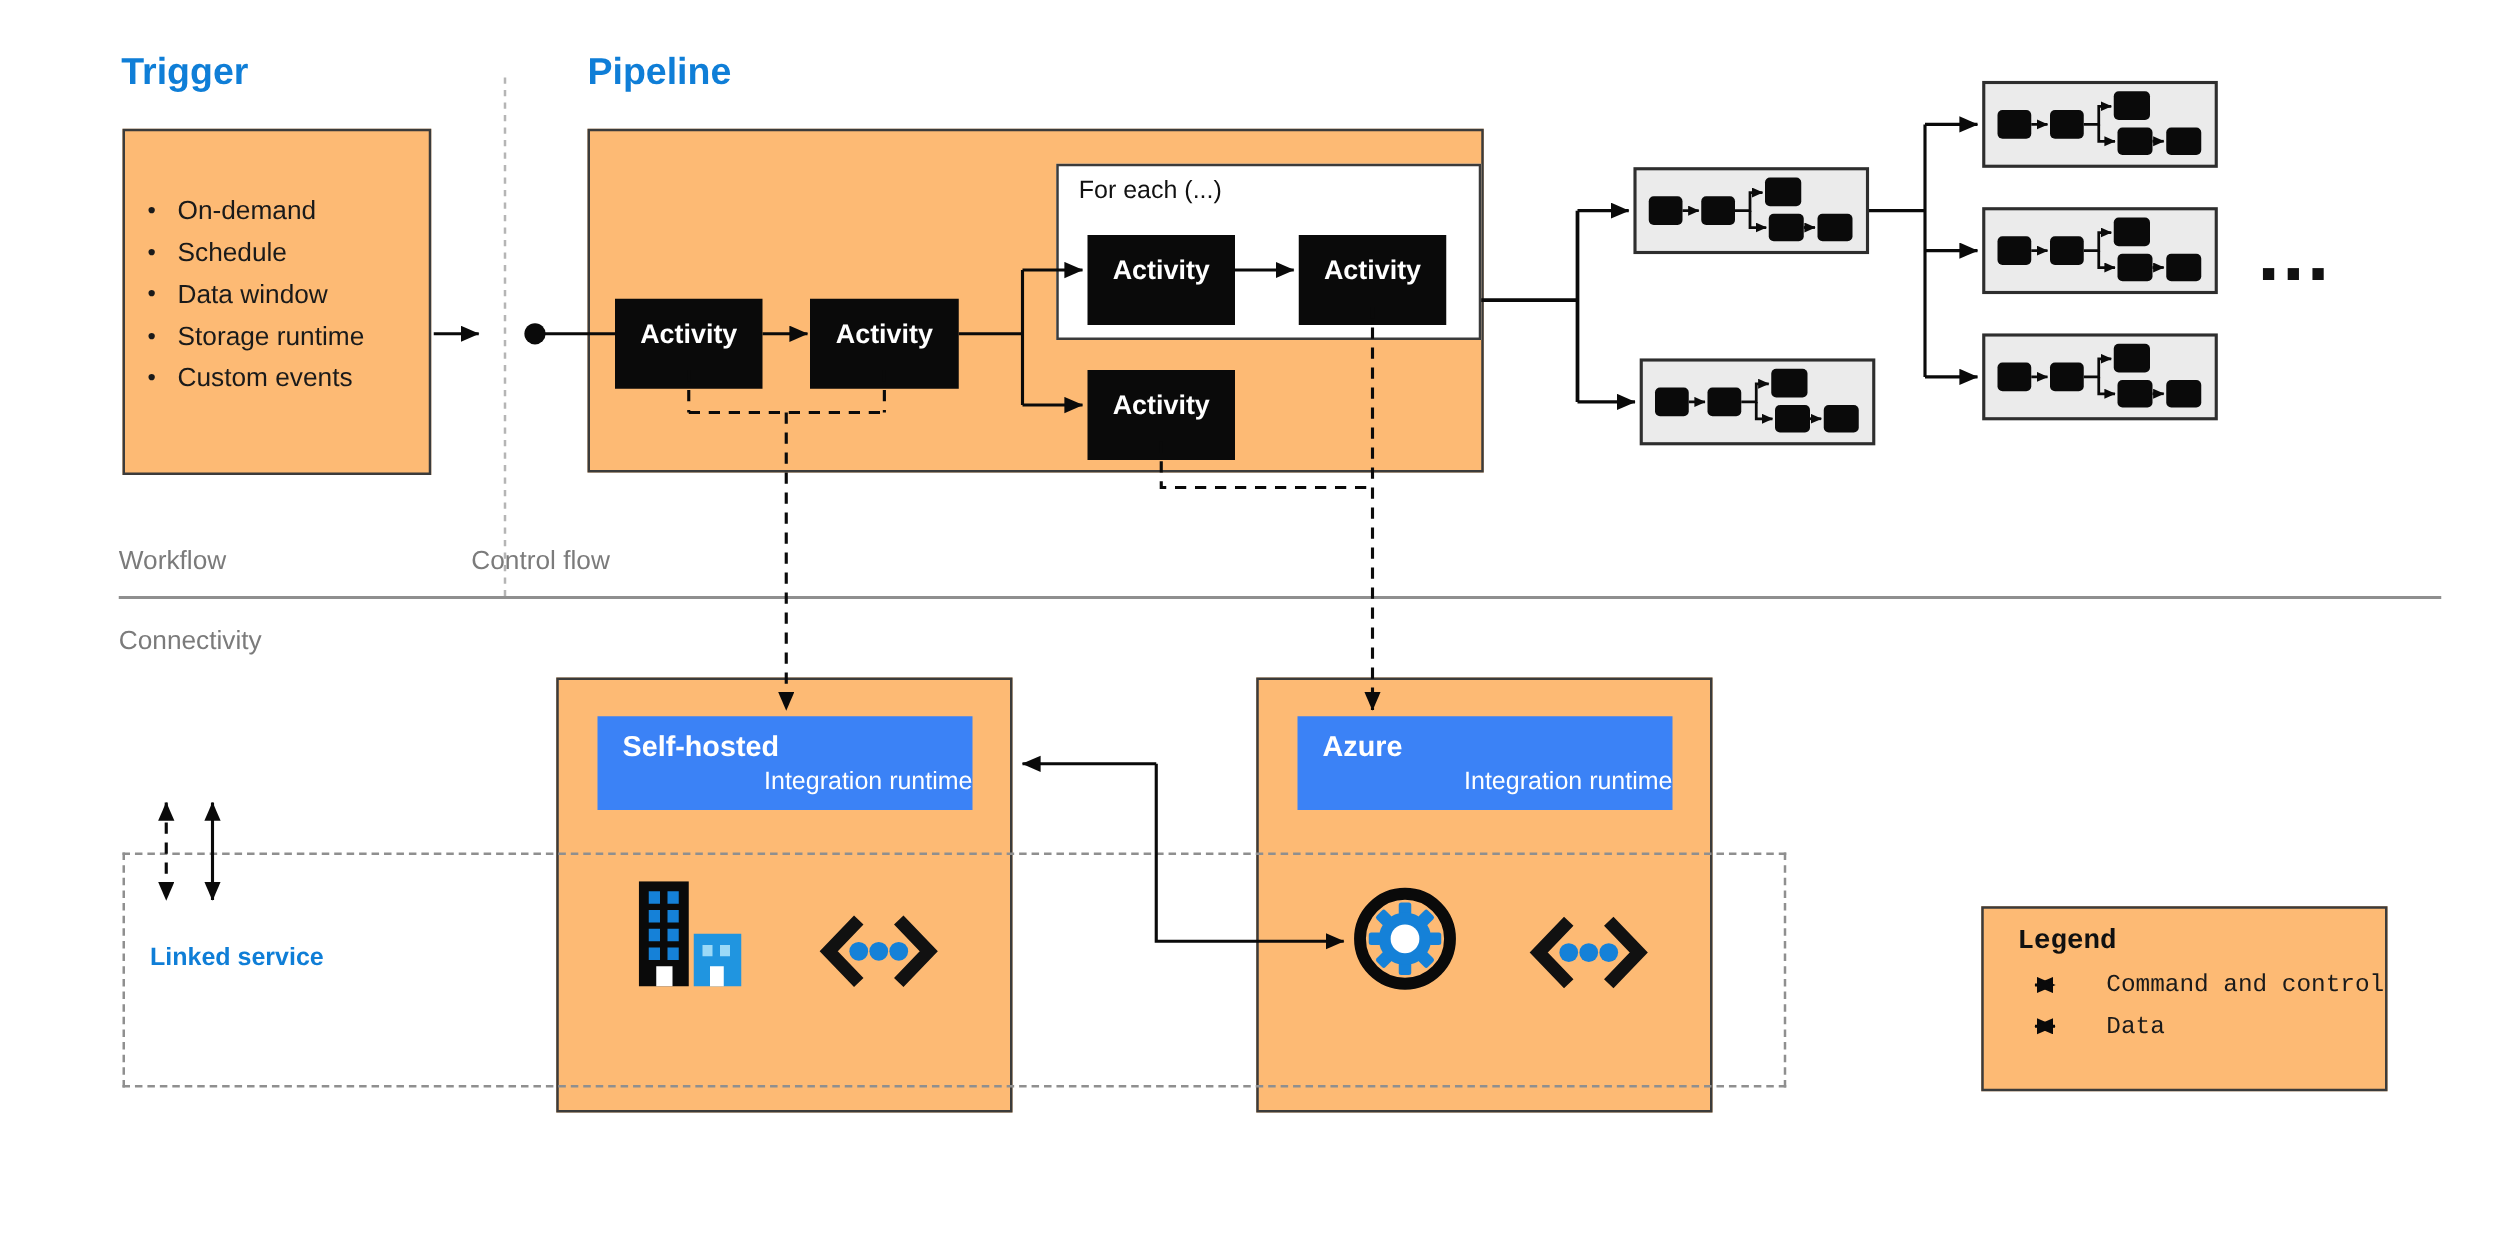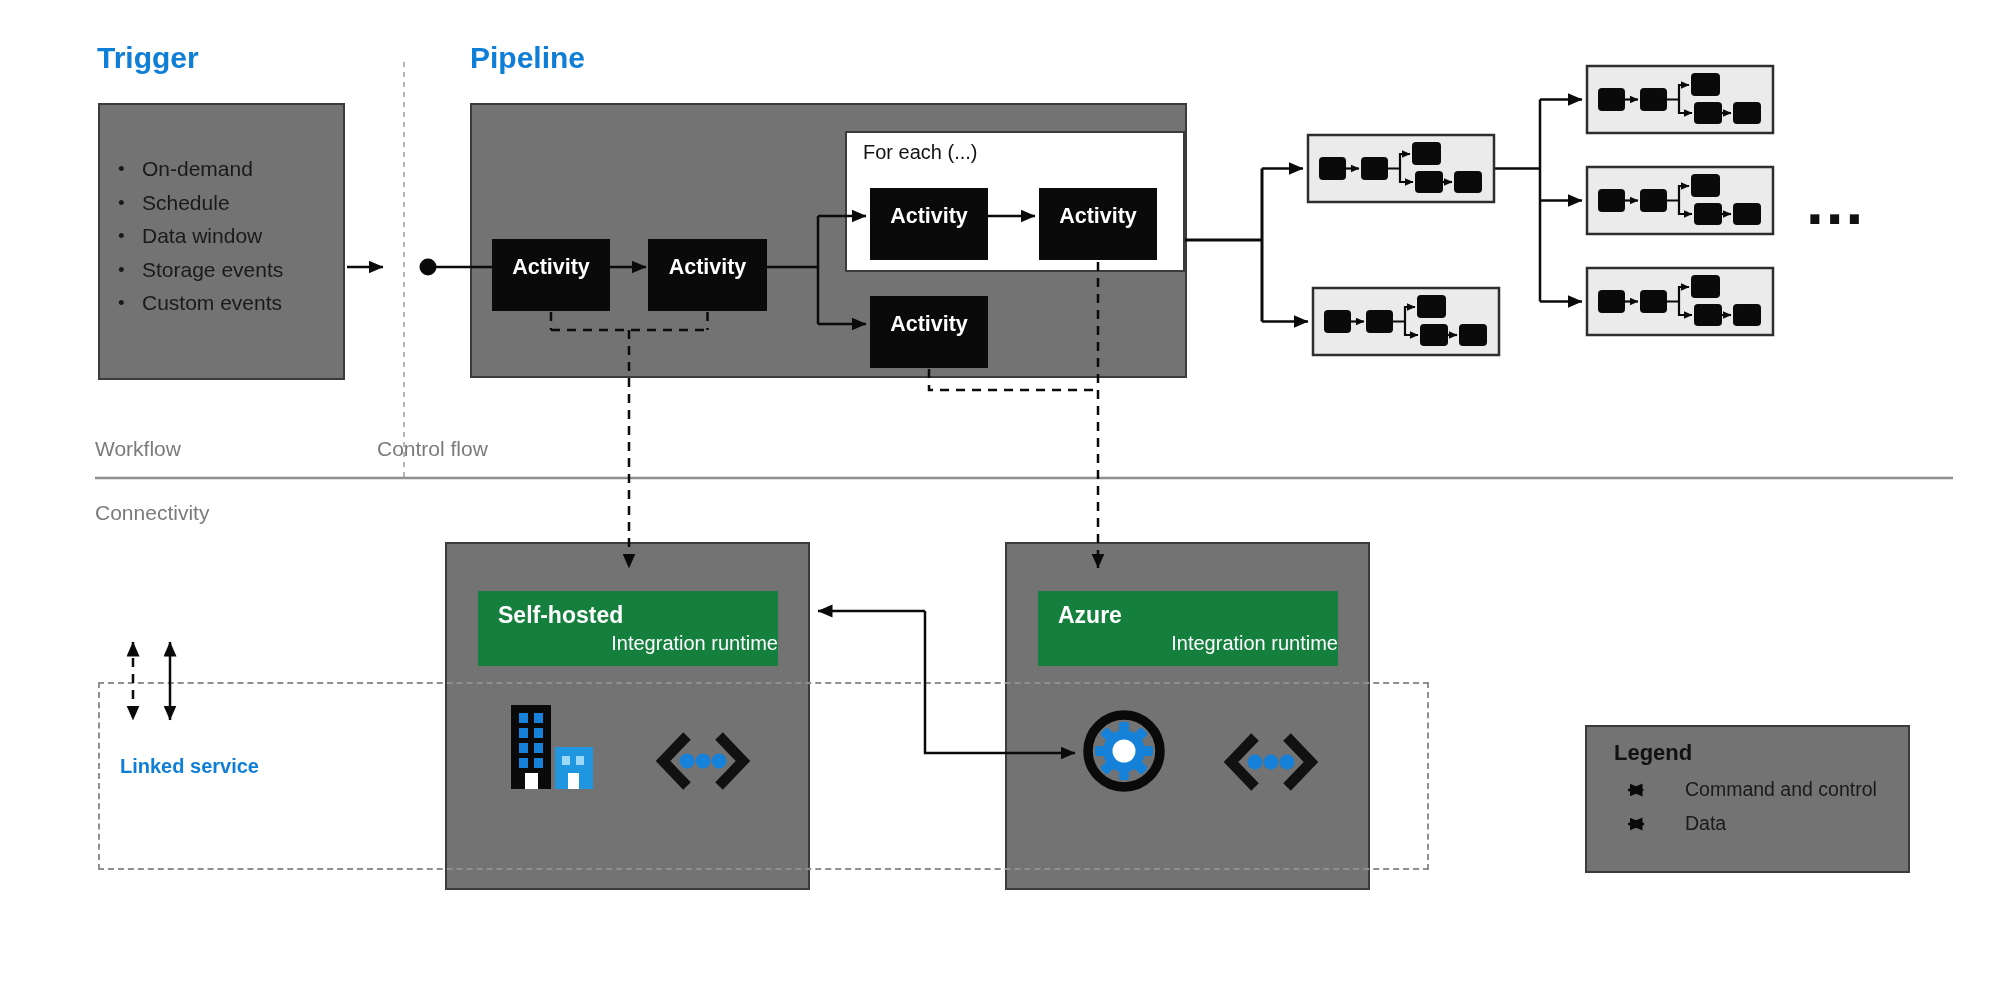--- a/index.html
+++ b/index.html
@@ -6,21 +6,21 @@
   #canvas{position:relative;width:2002px;height:992px;background:#ffffff;
           font-family:"Liberation Sans",sans-serif;overflow:hidden;}
   .abs{position:absolute;}
 
   
   .section-heading{font-size:30px;font-weight:bold;color:#0f7ed7;line-height:36px;}
   .h-trigger{left:97px;top:40px;}
   .h-pipeline{left:470px;top:40px;}
 
   
-  .gray-box{background:#737373;border:2.5px solid #3b3b3b;box-sizing:border-box;}
+  .gray-box{background:#fdba74;border:2.5px solid #3b3b3b;box-sizing:border-box;font-family:Liberation Mono, monospace;}
   .trigger-box{left:98px;top:103px;width:247px;height:277px;}
   .pipeline-box{left:470px;top:103px;width:717px;height:275px;}
   .foreach-box{left:845px;top:131px;width:340px;height:141px;background:#ffffff;
                border:2.5px solid #3b3b3b;box-sizing:border-box;}
   .foreach-label{left:863px;top:141px;font-size:20px;color:#111;}
 
   .trigger-list{left:112px;top:152px;width:220px;list-style:none;margin:0;padding:0;}
   .trigger-list li{font-size:21px;color:#1a1a1a;line-height:33.5px;padding-left:30px;position:relative;}
   .trigger-list li::before{content:"•";position:absolute;left:6px;font-size:19px;}
 
@@ -35,22 +35,22 @@
 
   
   .lane-label{font-size:21px;color:#7b7b7b;line-height:24px;}
   .l-workflow{left:95px;top:437px;}
   .l-controlflow{left:377px;top:437px;}
   .l-connectivity{left:95px;top:501px;}
 
   
   .shir-box{left:445px;top:542px;width:365px;height:348px;}
   .air-box{left:1005px;top:542px;width:365px;height:348px;}
-  .ir-header{background:#15803d;color:#ffffff;width:300px;height:75px;box-sizing:border-box;
-             padding:11px 0 0 20px;margin-top:18px;}
+  .ir-header{background:#3b82f6;color:#ffffff;width:300px;height:75px;box-sizing:border-box;
+             padding:11px 0 0 20px;}
   .shir-header{left:478px;top:573px;}
   .air-header{left:1038px;top:573px;}
   .ir-title{font-size:23px;font-weight:bold;line-height:26px;}
   .ir-subtitle{font-size:20px;font-weight:normal;line-height:24px;margin-top:3px;text-align:right;}
 
   .icon-label{font-size:20px;font-weight:600;color:#111;text-align:center;line-height:22px;}
   .lab-onprem{left:480px;top:806px;width:146px;}
   .lab-vnet1{left:653px;top:806px;width:100px;}
   .lab-azsvc{left:1054px;top:806px;width:150px;}
   .lab-vnet2{left:1221px;top:806px;width:100px;}
@@ -78,21 +78,21 @@
 <div id="canvas">
 
   <div class="abs section-heading h-trigger">Trigger</div>
   <div class="abs section-heading h-pipeline">Pipeline</div>
 
   <div class="abs gray-box trigger-box under"></div>
   <ul class="abs trigger-list mid">
     <li>On-demand</li>
     <li>Schedule</li>
     <li>Data window</li>
-    <li>Storage events</li>
+    <li>Storage runtime</li>
     <li>Custom events</li>
   </ul>
 
   <div class="abs gray-box pipeline-box under"></div>
   <div class="abs foreach-box mid"></div>
   <div class="abs foreach-label mid">For each (...)</div>
 
   <div class="abs activity act-1 mid">Activity</div>
   <div class="abs activity act-2 mid">Activity</div>
   <div class="abs activity act-fe1 mid">Activity</div>

